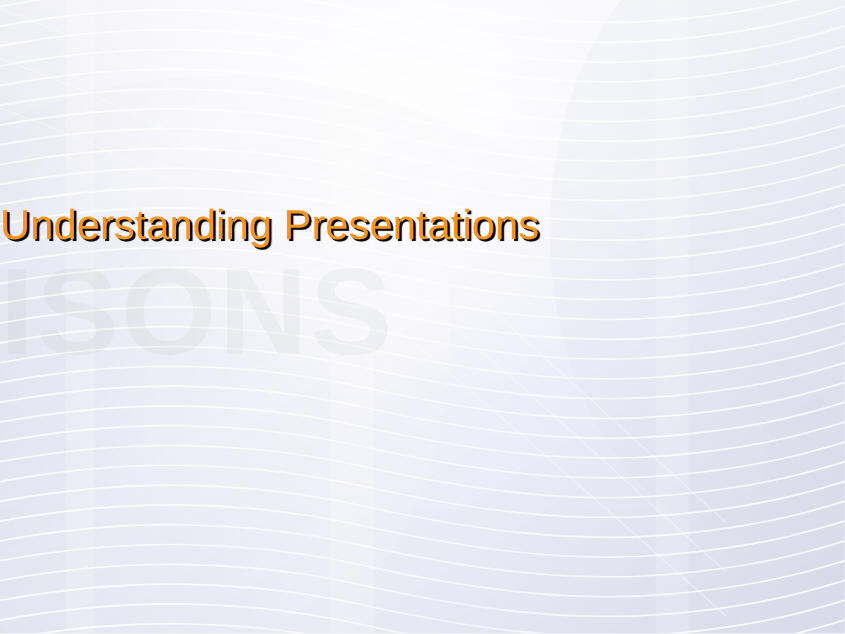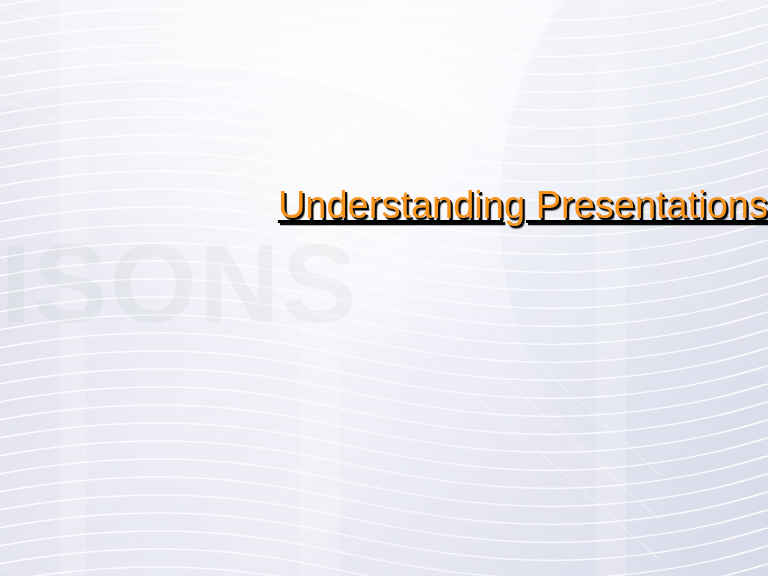--- a/index.html
+++ b/index.html
@@ -76,24 +76,23 @@
     line-height: 1;
     white-space: nowrap;
     user-select: none;
     filter: blur(0.6px);
   }
 
   
   #title-block {
     position: absolute;
     left: 0;
-    right: 0;
+    right: 12px;
     top: 186px;
-    text-align: right;
-    text-decoration: underline;
+    text-align: left;
   }
   .slide-line {
     font-family: "Liberation Sans", sans-serif;
     font-size: 38px;
     font-weight: normal;
     color: #f7941d;
     line-height: 1.05;
     white-space: nowrap;
     text-shadow:
       2px 2px 0 rgba(0,0,0,0.92),

